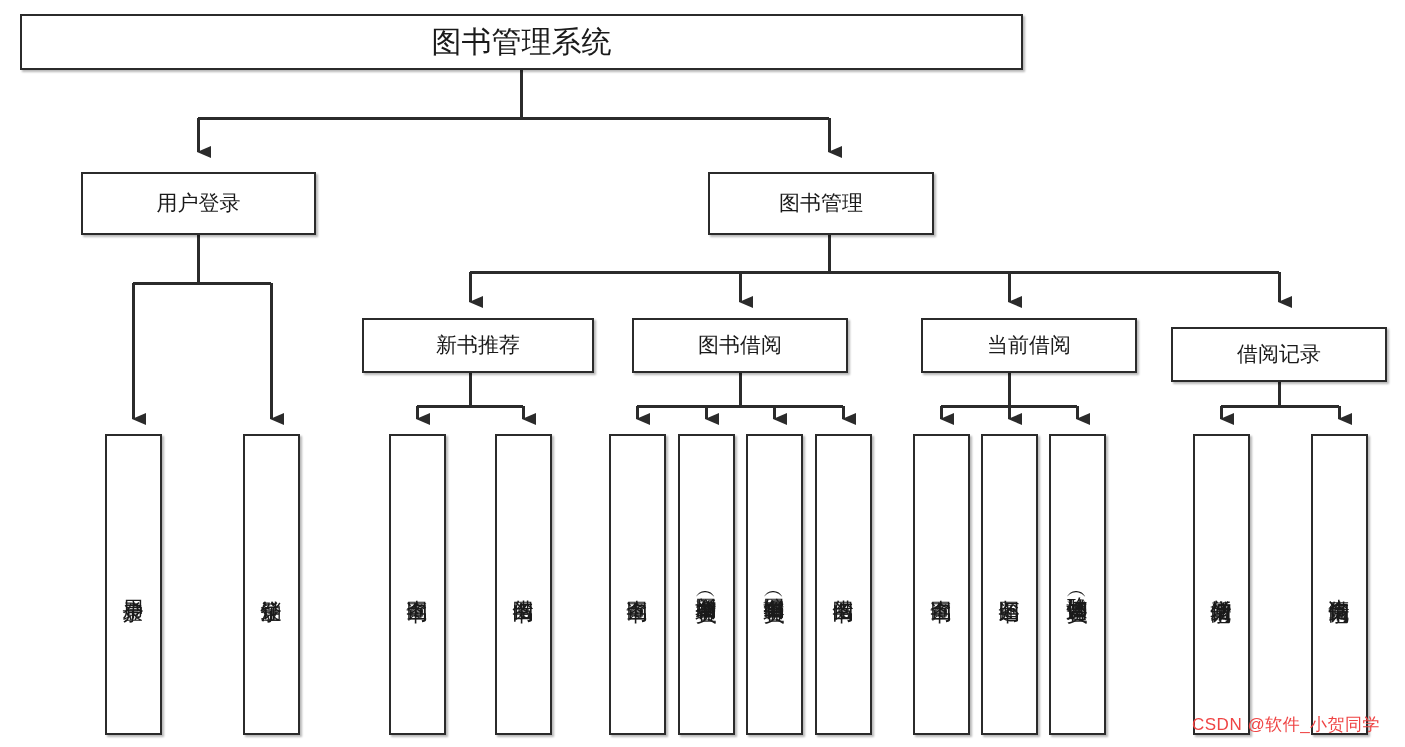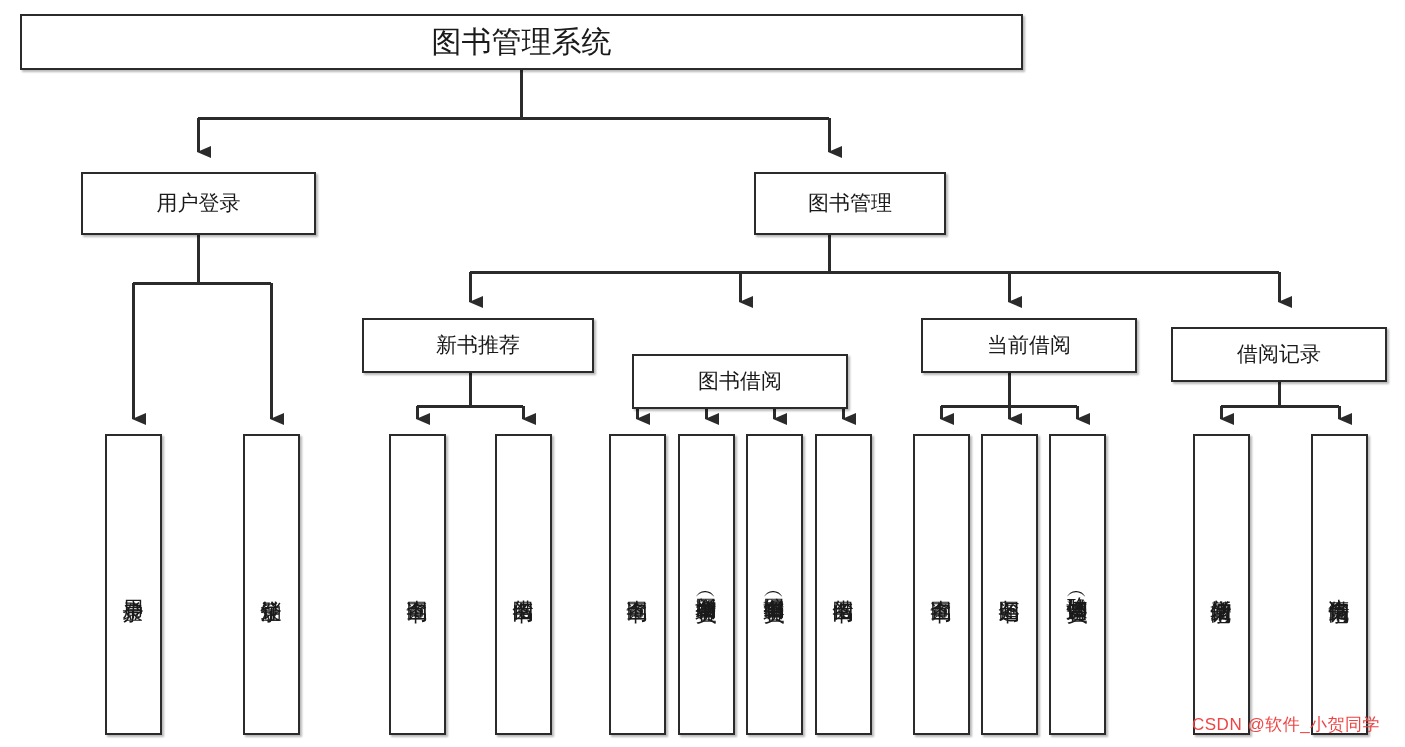--- a/index.html
+++ b/index.html
@@ -124,29 +124,29 @@
   </svg>
 
   <div class="node horiz lvl0" style="left:20px; top:14px; width:1003px; height:56px;">
     <span class="lbl">图书管理系统</span>
   </div>
 
   <div class="node horiz lvl1" style="left:81px; top:172px; width:235px; height:63px;">
     <span class="lbl">用户登录</span>
   </div>
 
-  <div class="node horiz lvl1" style="left:754px; top:172px; width:192px; height:63px;justify-content:center;">
+  <div class="node horiz lvl1" style="left:708px; top:172px; width:226px; height:63px;justify-content:center;">
     <span class="lbl">图书管理</span>
   </div>
 
   <div class="node horiz lvl2" style="left:362px; top:318px; width:232px; height:55px;">
     <span class="lbl">新书推荐</span>
   </div>
 
-  <div class="node horiz lvl2" style="left:632px; top:318px; width:216px; height:55px;margin-top:36px;">
+  <div class="node horiz lvl2" style="left:632px; top:318px; width:216px; height:55px;">
     <span class="lbl">图书借阅</span>
   </div>
 
   <div class="node horiz lvl2" style="left:901px; top:318px; width:216px; height:55px;margin-left:20px;">
     <span class="lbl">当前借阅</span>
   </div>
 
   <div class="node horiz lvl2" style="left:1171px; top:318px; width:216px; height:55px;margin-top:9px;">
     <span class="lbl">借阅记录</span>
   </div>

